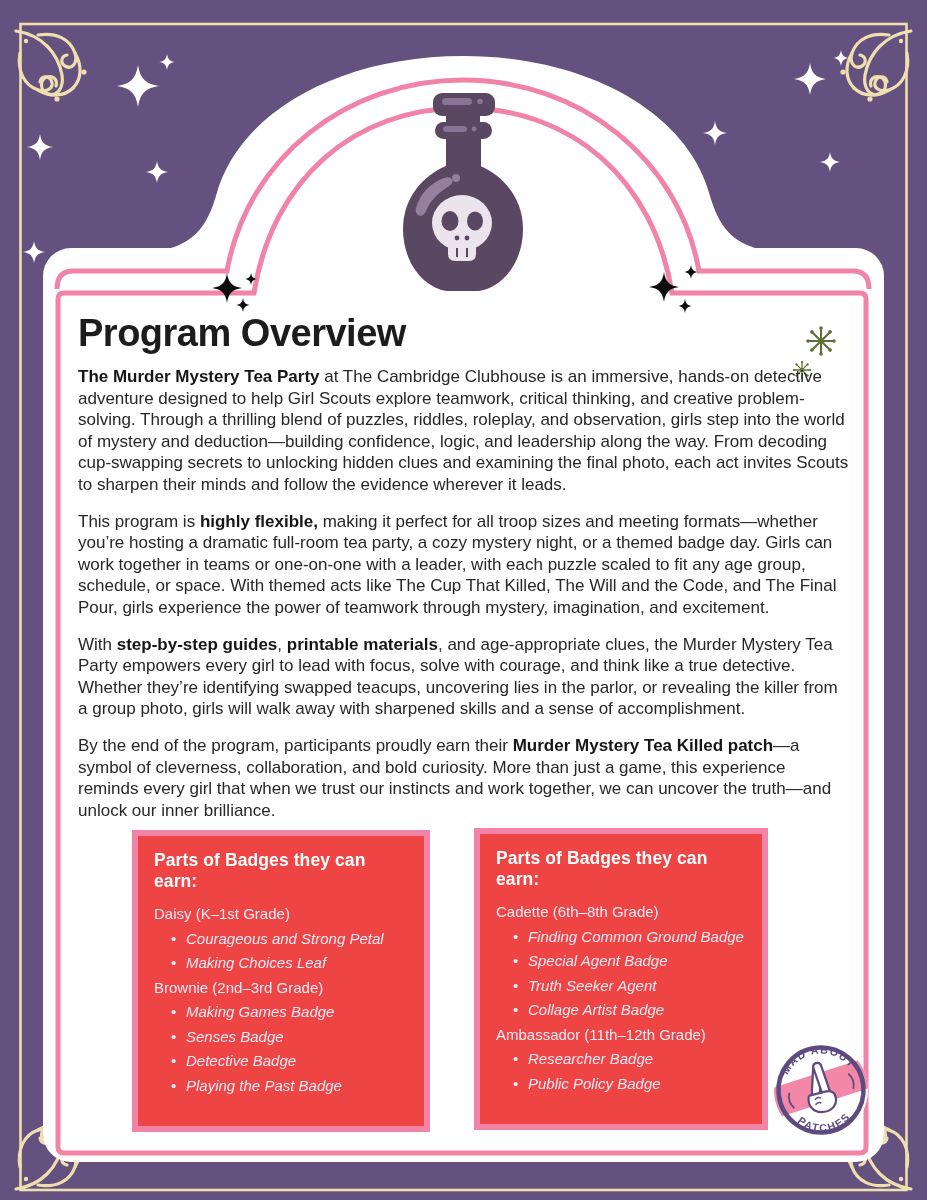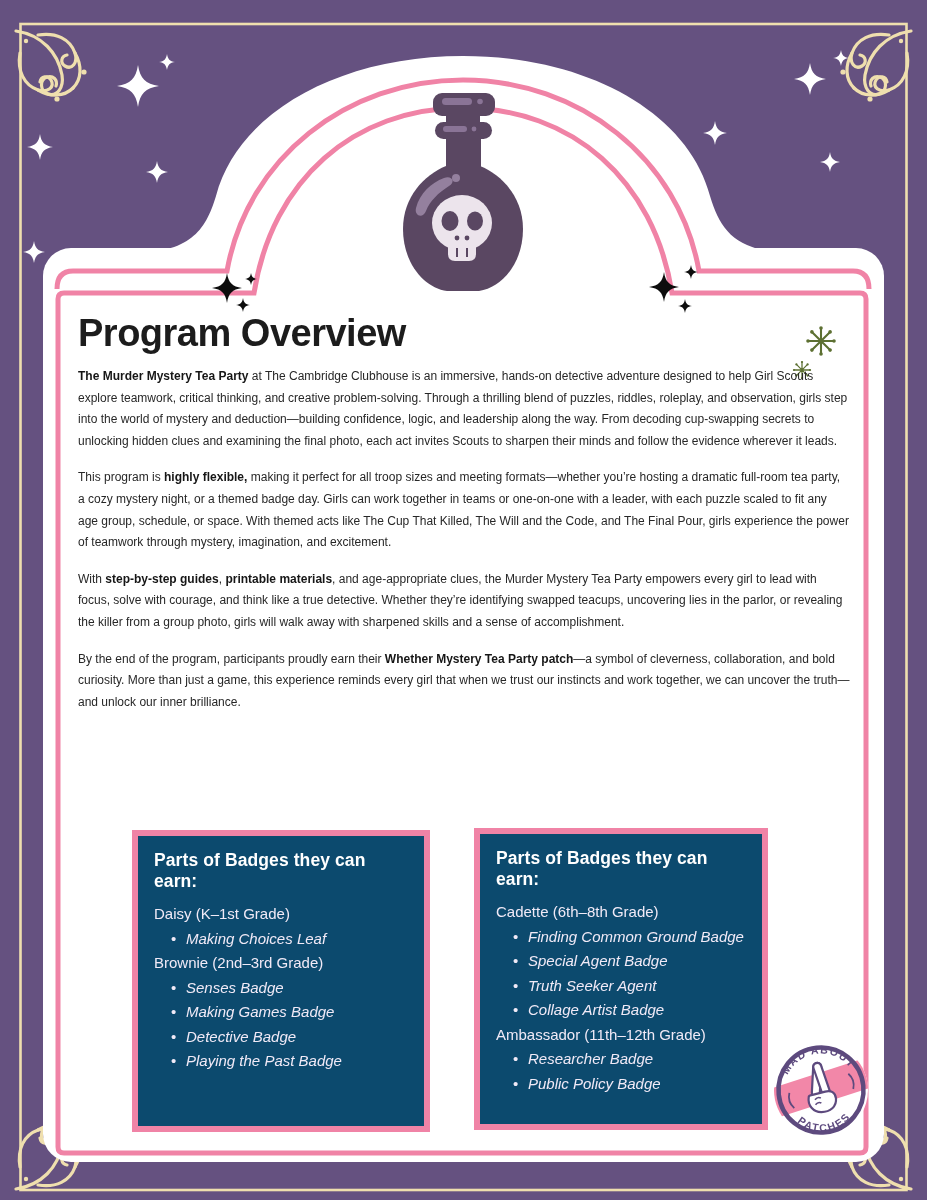--- a/index.html
+++ b/index.html
@@ -9,27 +9,27 @@
     font-family:"Liberation Sans", sans-serif;
   }
   .decor-svg { position:absolute; left:0; top:0; z-index:1; }
 
   
   .content { position:absolute; left:78px; top:312px; width:772px; z-index:2; }
   .content h1 {
     margin:0 0 11px 0; font-size:38px; font-weight:800; letter-spacing:-0.5px;
     color:#1c1c1c; font-family:"Liberation Sans", sans-serif;
   }
-  .content p { margin:0 0 15px 0; font-size:12px; line-height:21.6px; color:#272727; }
+  .content p { margin:0 0 15px 0; font-size:17px; line-height:21.6px; color:#272727; }
   .content p b { font-weight:700; color:#161616; }
 
   
   .badge-box {
     position:absolute; z-index:2; box-sizing:border-box;
-    background:#0c4a6e; border:6px solid #f083a6; padding:12px 14px;
+    background:#ef4444; border:6px solid #f083a6; padding:12px 14px;
     color:#f1eaf7;
   }
   .badge-box.left  { left:132px; top:830px; width:298px; height:302px; }
   .badge-box.right { left:474px; top:828px; width:294px; height:302px; }
   .bx-header { font-size:17.5px; font-weight:700; color:#ffffff; margin:2px 0 10px 2px; letter-spacing:0.1px; }
   .bx-group  { font-size:15px; line-height:24.5px; padding-left:2px; }
   .bx-item   { font-style:italic; font-size:15px; line-height:24.5px; position:relative; padding-left:34px; }
   .bx-item::before { content:"•"; position:absolute; left:19px; top:0; font-style:normal; }
 
   .logo-svg { position:absolute; left:773px; top:1042px; z-index:3; }
@@ -129,30 +129,31 @@
       <use href="#aster" transform="translate(821,341) scale(13)"></use>
       <use href="#aster" transform="translate(802,370) scale(8)"></use>
     </g>
   </svg>
 
   <div class="content">
     <h1>Program Overview</h1>
     <p><b>The Murder Mystery Tea Party</b><span> at The Cambridge Clubhouse is an immersive, hands-on detective adventure designed to help Girl Scouts explore teamwork, critical thinking, and creative problem-solving. Through a thrilling blend of puzzles, riddles, roleplay, and observation, girls step into the world of mystery and deduction—building confidence, logic, and leadership along the way. From decoding cup-swapping secrets to unlocking hidden clues and examining the final photo, each act invites Scouts to sharpen their minds and follow the evidence wherever it leads.</span></p>
     <p><span>This program is </span><b>highly flexible,</b><span> making it perfect for all troop sizes and meeting formats—whether you’re hosting a dramatic full-room tea party, a cozy mystery night, or a themed badge day. Girls can work together in teams or one-on-one with a leader, with each puzzle scaled to fit any age group, schedule, or space. With themed acts like The Cup That Killed, The Will and the Code, and The Final Pour, girls experience the power of teamwork through mystery, imagination, and excitement.</span></p>
     <p><span>With </span><b>step-by-step guides</b><span>, </span><b>printable materials</b><span>, and age-appropriate clues, the Murder Mystery Tea Party empowers every girl to lead with focus, solve with courage, and think like a true detective. Whether they’re identifying swapped teacups, uncovering lies in the parlor, or revealing the killer from a group photo, girls will walk away with sharpened skills and a sense of accomplishment.</span></p>
-    <p><span>By the end of the program, participants proudly earn their </span><b>Whether Mystery Tea Party patch</b><span>—a symbol of cleverness, collaboration, and bold curiosity. More than just a game, this experience reminds every girl that when we trust our instincts and work together, we can uncover the truth—and unlock our inner brilliance.</span></p>
+    <p><span>By the end of the program, participants proudly earn their </span><b>Murder Mystery Tea Killed patch</b><span>—a symbol of cleverness, collaboration, and bold curiosity. More than just a game, this experience reminds every girl that when we trust our instincts and work together, we can uncover the truth—and unlock our inner brilliance.</span></p>
   </div>
 
   <div class="badge-box left">
     <div class="bx-header">Parts of Badges they can earn:</div>
     <div class="bx-group">Daisy (K–1st Grade)</div>
+    <div class="bx-item">Courageous and Strong Petal</div>
     <div class="bx-item">Making Choices Leaf</div>
     <div class="bx-group">Brownie (2nd–3rd Grade)</div>
+    <div class="bx-item">Making Games Badge</div>
     <div class="bx-item">Senses Badge</div>
-    <div class="bx-item">Making Games Badge</div>
     <div class="bx-item">Detective Badge</div>
     <div class="bx-item">Playing the Past Badge</div>
   </div>
 
   <div class="badge-box right">
     <div class="bx-header">Parts of Badges they can earn:</div>
     <div class="bx-group">Cadette (6th–8th Grade)</div>
     <div class="bx-item">Finding Common Ground Badge</div>
     <div class="bx-item">Special Agent Badge</div>
     <div class="bx-item">Truth Seeker Agent</div>

